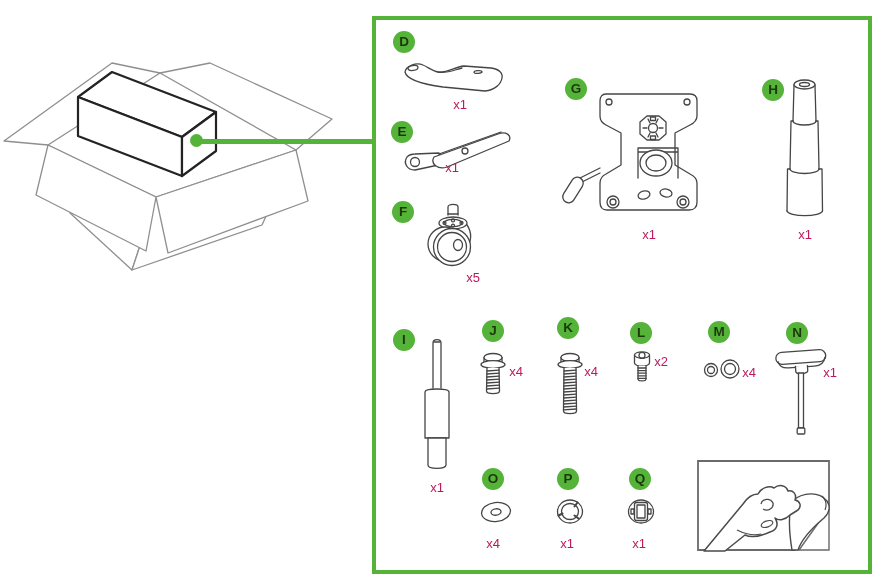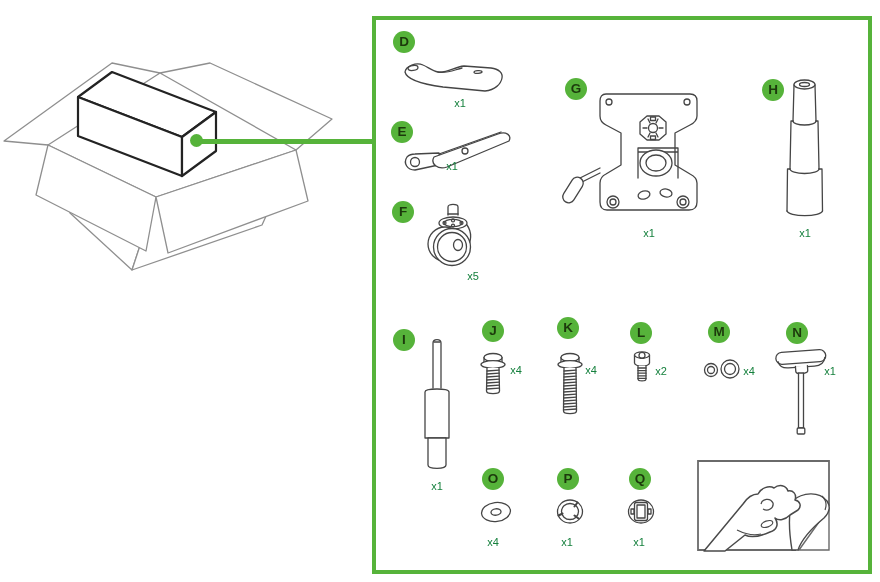--- a/index.html
+++ b/index.html
@@ -23,21 +23,21 @@
   }
   .part{position:absolute;}
   .badge{
     position:absolute;left:0;top:0;width:22px;height:22px;border-radius:50%;
     background:var(--accent);color:#1c390c;font-size:13.5px;font-weight:bold;
     text-align:center;line-height:22px;
   }
   .icon{position:absolute;}
   .qty{
     position:absolute;transform:translateX(-50%);
-    font-size:11px;color:#15803d;white-space:nowrap;
+    font-size:13px;color:#be185d;white-space:nowrap;
   }
   svg{overflow:visible;}
   svg .ln{fill:none;stroke:var(--ink);stroke-width:1.3;stroke-linecap:round;stroke-linejoin:round;}
   svg .lnf{fill:#fff;stroke:var(--ink);stroke-width:1.3;stroke-linecap:round;stroke-linejoin:round;}
   svg .thick{stroke-width:2;}
   
   svg .box-light{fill:#fff;stroke:var(--ink-light);stroke-width:1.3;stroke-linejoin:round;}
   svg .box-dark{fill:#fff;stroke:var(--ink-dark);stroke-width:2.2;stroke-linejoin:round;}
   
   .part-d{left:17px;top:11px;width:130px;height:85px;}
@@ -59,21 +59,21 @@
   .part-i .icon{left:29px;top:7px;}
   .part-i .qty{left:44px;top:151px;}
   .part-j{left:106px;top:300px;width:60px;height:85px;}
   .part-j .icon{left:-3px;top:31px;}
   .part-j .qty{left:34px;top:44px;}
   .part-k{left:181px;top:297px;width:60px;height:105px;}
   .part-k .icon{left:-1px;top:34px;}
   .part-k .qty{left:34px;top:47px;}
   .part-l{left:254px;top:302px;width:55px;height:85px;}
   .part-l .icon{left:2px;top:28px;}
-  .part-l .qty{left:31px;top:43px;}
+  .part-l .qty{left:31px;top:32px;}
   .part-m{left:332px;top:301px;width:60px;height:80px;}
   .part-m .icon{left:-6px;top:37px;}
   .part-m .qty{left:41px;top:44px;}
   .part-n{left:410px;top:302px;width:60px;height:115px;}
   .part-n .icon{left:-13px;top:22px;}
   .part-n .qty{left:44px;top:43px;}
   .part-o{left:106px;top:448px;width:45px;height:85px;}
   .part-o .icon{left:-3px;top:32px;}
   .part-o .qty{left:11px;top:68px;}
   .part-p{left:181px;top:448px;width:45px;height:85px;}

